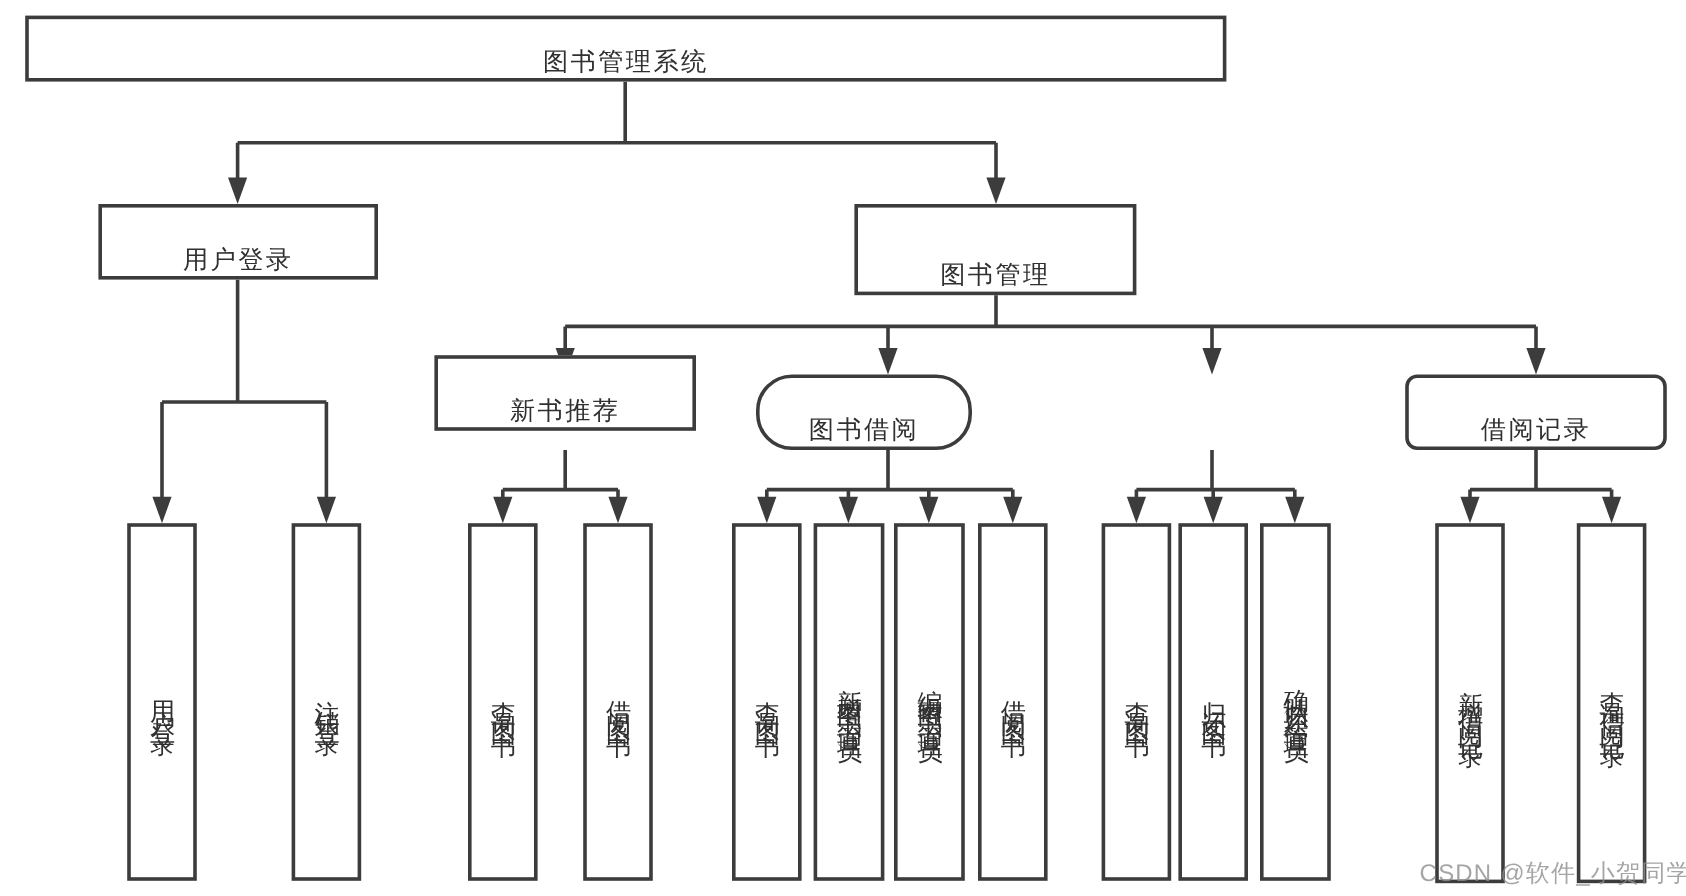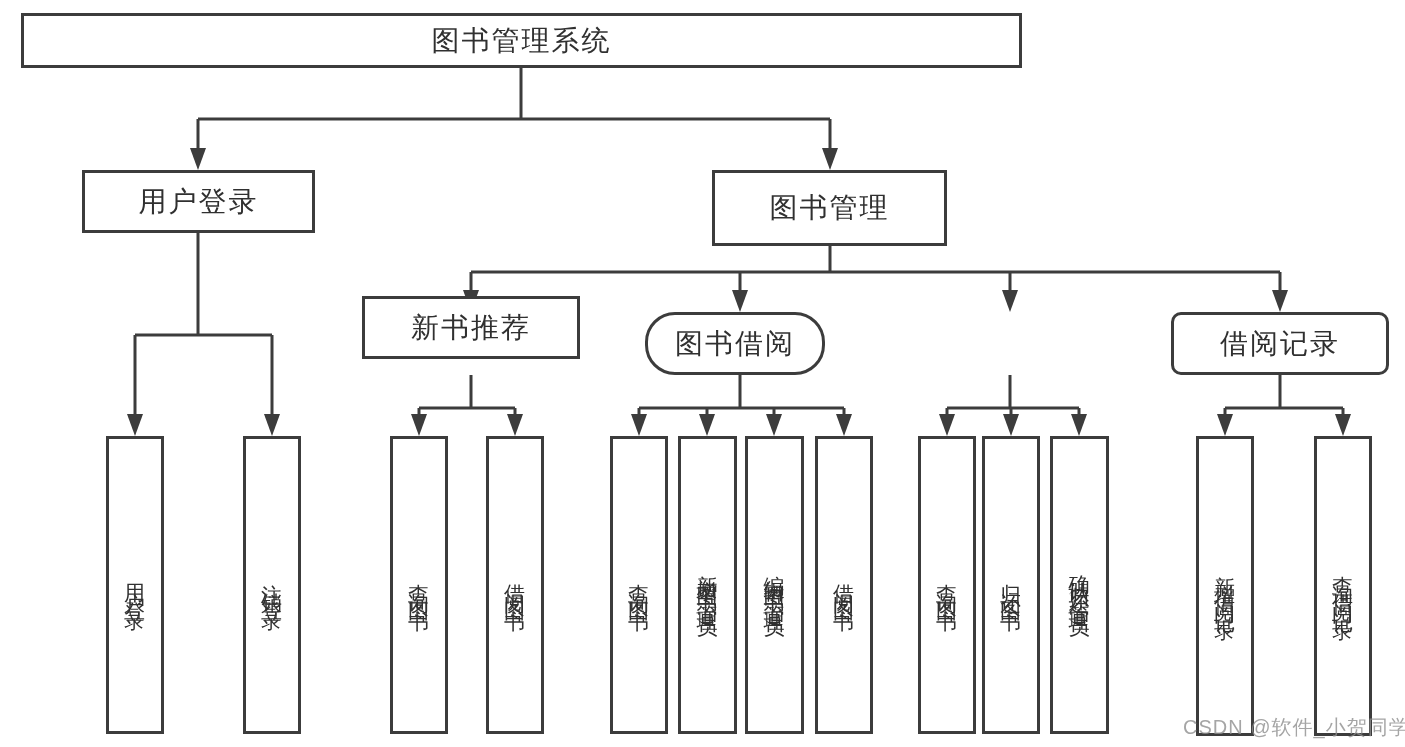--- a/index.html
+++ b/index.html
@@ -13,21 +13,21 @@
   #wires{position:absolute;left:0;top:0;z-index:1;}
   .node{
     position:absolute;
     box-sizing:border-box;
     border:3px solid #3c3c3c;
     background:#ffffff;
     display:flex;align-items:center;justify-content:center;
     color:#303030;
     z-index:2;
   }
-  .hnode{font-size:28px;letter-spacing:2px;}
+  .hnode{font-size:21px;letter-spacing:2px;align-items:flex-end;}
   .vnode{z-index:2;}
   .vnode .vtext{
     writing-mode:vertical-rl;
     font-size:21px;
     letter-spacing:9px;
     line-height:1;
     color:#303030;
   }
   .watermark{
     position:absolute;
@@ -96,21 +96,21 @@
   <div class="node hnode" style="left:82px;top:170px;width:233px;height:63px;">
     <span>用户登录</span>
   </div>
   <div class="node hnode" style="left:712px;top:170px;width:235px;height:76px;">
     <span>图书管理</span>
   </div>
 
   <div class="node hnode" style="left:362px;top:296px;width:218px;height:63px;">
     <span>新书推荐</span>
   </div>
-  <div class="node hnode" style="left:645px;top:312px;width:180px;height:63px;border-radius:30px;">
+  <div class="node hnode" style="left:630px;top:312px;width:180px;height:63px;border-radius:30px;">
     <span>图书借阅</span>
   </div>
   <div class="node hnode" style="left:1171px;top:312px;width:218px;height:63px;border-radius:10px;">
     <span>借阅记录</span>
   </div>
 
   <div class="node vnode" style="left:106px;top:436px;width:58px;height:298px;">
     <span class="vtext">用户登录</span>
   </div>
   <div class="node vnode" style="left:243px;top:436px;width:58px;height:298px;">

